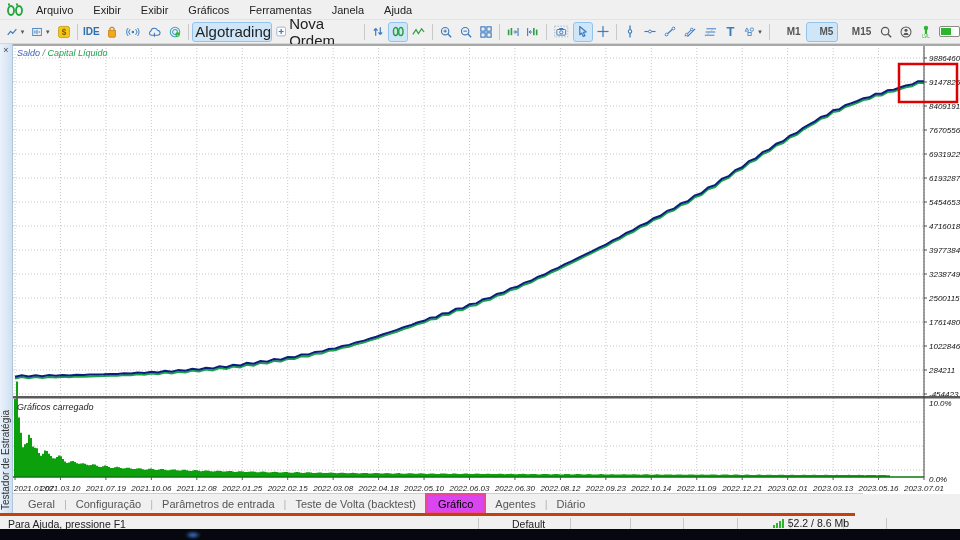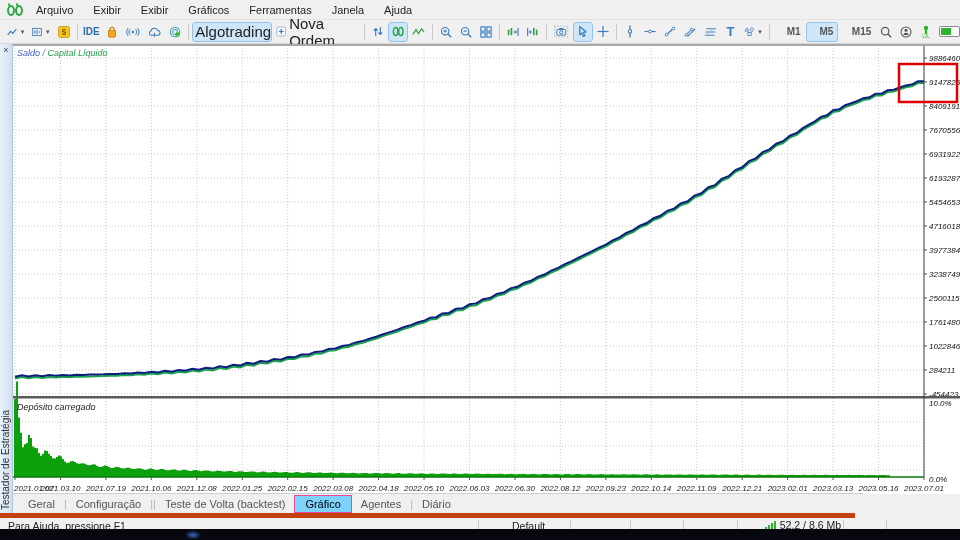--- a/index.html
+++ b/index.html
@@ -35,32 +35,32 @@
   .legend { position:absolute; left:4px; top:3px; font-size:9px; white-space:nowrap; }
   .legend .bal { color:#3f62c4; }
   .legend .sep { color:#777; }
   .legend .eq { color:#1fa04e; }
   .lower-label { position:absolute; left:4px; top:357px; font-size:9px; color:#222; }
 
   
   .tabbar { position:absolute; left:13px; top:493px; width:850px; height:20px; background:#f0f0f0; border-top:1px solid #cfcfcf; display:flex; align-items:center; font-size:11px; color:#555; }
   .tabs { display:flex; align-items:center; height:100%; padding-left:6px; }
   .tab { padding:0 9px; line-height:18px; cursor:default; white-space:nowrap; }
-  .tab.active { background:#7dd3fc; border:1px solid #ec4899; color:#000; line-height:16px; padding:0 10px; }
+  .tab.active { background:#d946ef; border:3px solid #ec4899; color:#000; line-height:16px; padding:0 10px; }
   .tab-sep { color:#b5b5b5; }
   .tab-right { margin-left:auto; display:flex; align-items:center; gap:8px; padding-right:4px; }
   .time-progress { font-size:10.5px; color:#222; }
   .start-btn { background:#9cc94b; border:1px solid #6f9a2f; color:#102500; font-size:11px; padding:1px 16px; border-radius:1px; font-family:"Liberation Sans",sans-serif; }
 
   
-  .statusbar { position:absolute; left:0; top:513px; width:855px; height:16px; background:#f0f0f0; border-top:5px solid #c2410c; font-size:10.5px; color:#222; }
+  .statusbar { position:absolute; left:0; top:513px; width:855px; height:16px; background:#f0f0f0; border-top:3px solid #c2410c; font-size:10.5px; color:#222; }
   .sb-help { position:absolute; left:8px; top:2px; }
   .sb-sep { position:absolute; top:2px; width:1px; height:11px; background:#c8c8c8; }
   .sb-default { position:absolute; left:512px; top:2px; }
-  .sb-right { position:absolute; right:14px; top:1px; display:flex; align-items:flex-end; gap:4px; }
+  .sb-right { position:absolute; right:6px; top:1px; display:flex; align-items:flex-end; gap:4px; }
   .sig { display:flex; align-items:flex-end; gap:1px; height:10px; padding-bottom:1px; }
   .sig i { display:block; width:2px; background:#2db52d; }
   .sb-traffic { font-size:10.5px; color:#222; }
 
   
   .taskbar { position:absolute; left:0; top:529px; width:960px; height:11px; background:#07080f; }
   .taskbar .glow { position:absolute; left:185px; top:2px; width:16px; height:8px; border-radius:50%; background:radial-gradient(closest-side,#3f7de0,rgba(63,125,224,0)); filter:blur(1px); }
 </style>
 </head>
 <body>
@@ -463,29 +463,30 @@
         <line x1="865.5500000000001" y1="432" x2="865.5500000000001" y2="435" stroke="#555" stroke-width="1"></line>
         <text x="865.5500000000001" y="446" font-size="8" fill="#222" font-family="Liberation Sans" text-anchor="middle">2023.05.16</text>
         <line x1="911" y1="432" x2="911" y2="435" stroke="#555" stroke-width="1"></line>
         <text x="911" y="446" font-size="8" fill="#222" font-family="Liberation Sans" text-anchor="middle">2023.07.01</text>
         <rect x="886" y="19" width="58" height="38" fill="none" stroke="#dd0000" stroke-width="2.5"></rect>
         <line x1="0" y1="0.5" x2="947" y2="0.5" stroke="#a8a8a8" stroke-width="1"></line>
       </svg>
     <div class="legend">
       <span class="bal">Saldo</span><span class="sep"> / </span><span class="eq">Capital Líquido</span>
     </div>
-    <div class="lower-label">Depósito carregado</div>
+    <div class="lower-label">Gráficos carregado</div>
   </div>
 
   <div class="tabbar">
     <div class="tabs">
         <div class="tab">Geral</div>
         <span class="tab-sep">|</span>
         <div class="tab">Configuração</div>
         <span class="tab-sep">|</span>
+        <div class="tab">Parâmetros de entrada</div>
         <span class="tab-sep">|</span>
         <div class="tab">Teste de Volta (backtest)</div>
         <div class="tab active">Gráfico</div>
         <div class="tab">Agentes</div>
         <span class="tab-sep">|</span>
         <div class="tab">Diário</div>
       </div>
   </div>
 
   <div class="statusbar">

